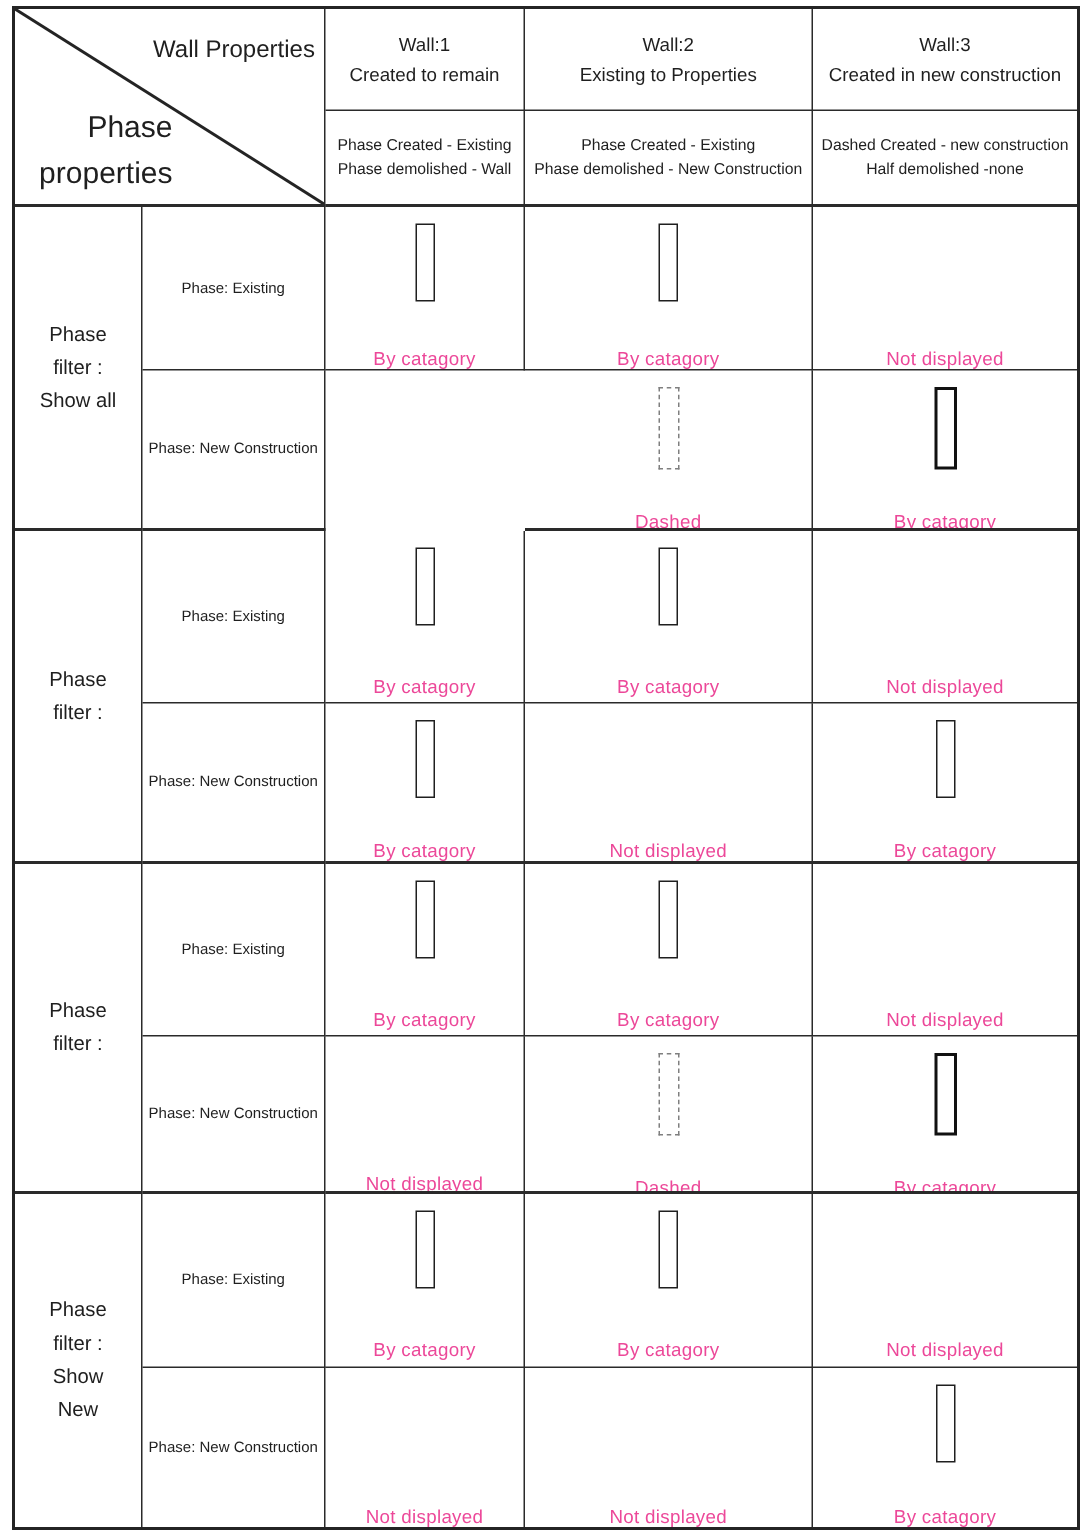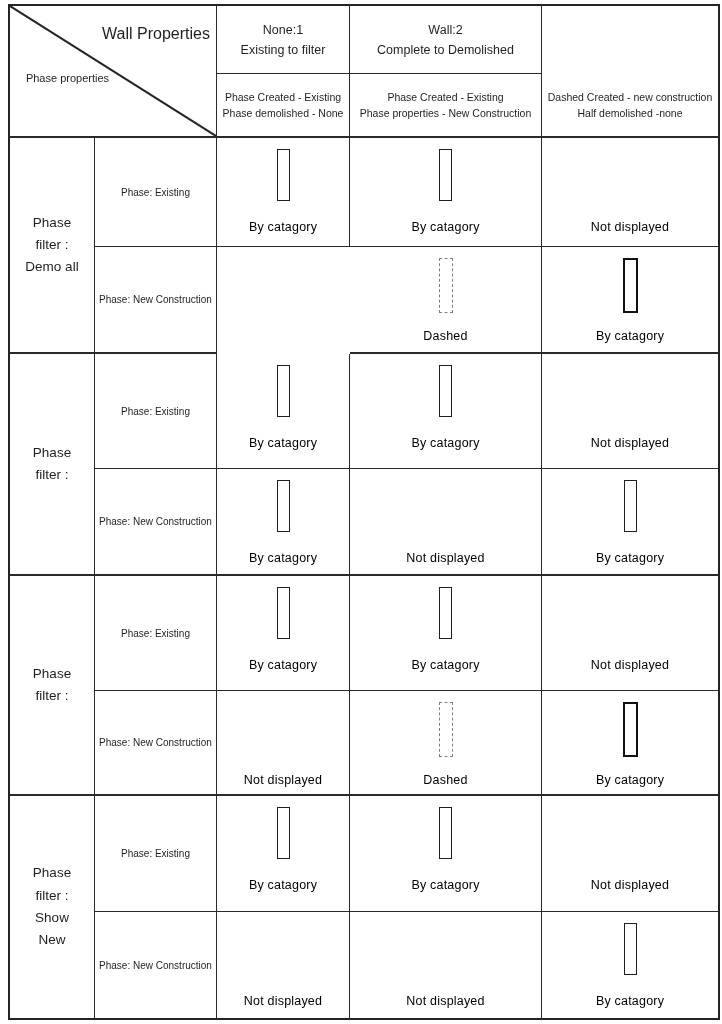--- a/index.html
+++ b/index.html
@@ -26,78 +26,82 @@
   .br1{grid-row:3}.br2{grid-row:4}.br3{grid-row:5}.br4{grid-row:6}
   .br5{grid-row:7}.br6{grid-row:8}.br7{grid-row:9}.br8{grid-row:10}
   .fs1{grid-row:3/5}.fs2{grid-row:5/7}.fs3{grid-row:7/9}.fs4{grid-row:9/11}
   .bb2{border-bottom-width:2px}
   .bb0{border-bottom:none}
 
   .corner{grid-column:1/3;grid-row:1/3;justify-content:flex-start;align-items:flex-start}
   .diag{position:absolute;left:0;top:0;width:100%;height:100%}
   .diag line{stroke:#242424;stroke-width:2}
   .corner-wall{position:absolute;left:92px;top:16px;width:108px;font-size:16px;line-height:1.55;text-align:center}
-  .corner-phase{position:absolute;left:10px;top:64px;width:95px;font-size:11px;line-height:1.55;text-align:center}
+  .corner-phase{position:absolute;left:10px;top:64px;width:95px;font-size:20px;line-height:1.55;text-align:right}
 
   .head-title{font-size:12.5px;line-height:1.6}
   .head-title div{white-space:nowrap}
   .head-sub{font-size:10.5px;line-height:1.55}
   .head-sub div{white-space:nowrap}
 
   .filter{font-size:13.5px;line-height:1.65;padding:0 11px}
   .filter span{display:block}
   .phase{font-size:10px;white-space:nowrap}
 
   .body-cell{justify-content:flex-start;padding-top:11px}
   .gwrap{height:58px;display:flex;align-items:flex-start;justify-content:center}
   .glyph{width:13px;height:52px;border:1.5px solid #1f1f1f;background:#fff;box-sizing:border-box}
   .body-cell[data-glyph="solid-bold"] .glyph{width:15px;height:55px;border:2.5px solid #111}
   .body-cell[data-glyph="halftone"] .glyph{border:1px solid #bdbdbd;width:12px}
   .body-cell[data-glyph="dashed"] .glyph{border:1.6px dashed #7f7f7f;width:14px;height:55px}
   .body-cell[data-glyph="none"] .glyph{visibility:hidden}
-  .clabel{margin-top:13px;font-size:12.5px;color:#000000;letter-spacing:.2px}
+  .clabel{margin-top:28px;font-size:12.5px;color:#ec4899;letter-spacing:.2px}
 </style>
 </head>
 <body>
 
 <div class="tbl">
 
   <div class="cell corner bb2">
     <svg class="diag" viewBox="0 0 205 130" preserveAspectRatio="none">
         <line x1="0" y1="0" x2="205" y2="130"></line>
       </svg>
     <div class="corner-wall">Wall Properties</div>
     <div class="corner-phase">Phase properties</div>
   </div>
 
   <div class="cell head-title cc hr1">
-    <div>None:1</div>
-    <div>Existing to filter</div>
+    <div>Wall:1</div>
+    <div>Created to remain</div>
   </div>
   <div class="cell head-title cd hr1">
     <div>Wall:2</div>
-    <div>Complete to Demolished</div>
+    <div>Existing to Properties</div>
+  </div>
+  <div class="cell head-title ce hr1">
+    <div>Wall:3</div>
+    <div>Created in new construction</div>
   </div>
 
   <div class="cell head-sub cc hr2 bb2">
     <div>Phase Created - Existing</div>
-    <div>Phase demolished - None</div>
+    <div>Phase demolished - Wall</div>
   </div>
   <div class="cell head-sub cd hr2 bb2">
     <div>Phase Created - Existing</div>
-    <div>Phase properties - New Construction</div>
+    <div>Phase demolished - New Construction</div>
   </div>
   <div class="cell head-sub ce hr2 bb2">
     <div>Dashed Created - new construction</div>
     <div>Half demolished -none</div>
   </div>
 
   <div class="cell filter ca fs1 bb2">
     <span>Phase filter :</span>
-    <span>Demo all</span>
+    <span>Show all</span>
   </div>
   <div class="cell phase cb br1">Phase: Existing</div>
   <div class="cell body-cell cc br1" data-glyph="solid">
     <div class="gwrap">
         <div class="glyph"></div>
       </div>
     <div class="clabel">By catagory</div>
   </div>
   <div class="cell body-cell cd br1" data-glyph="solid">
     <div class="gwrap">

